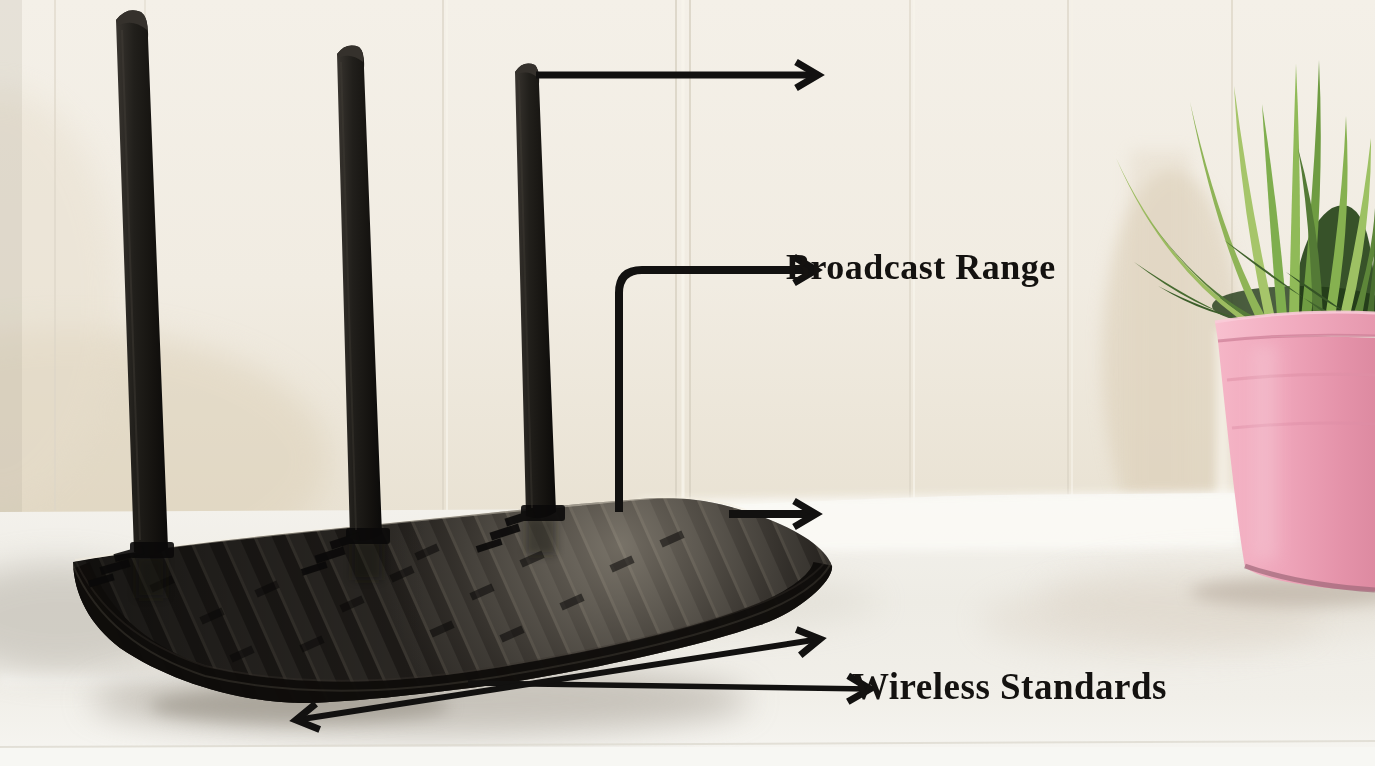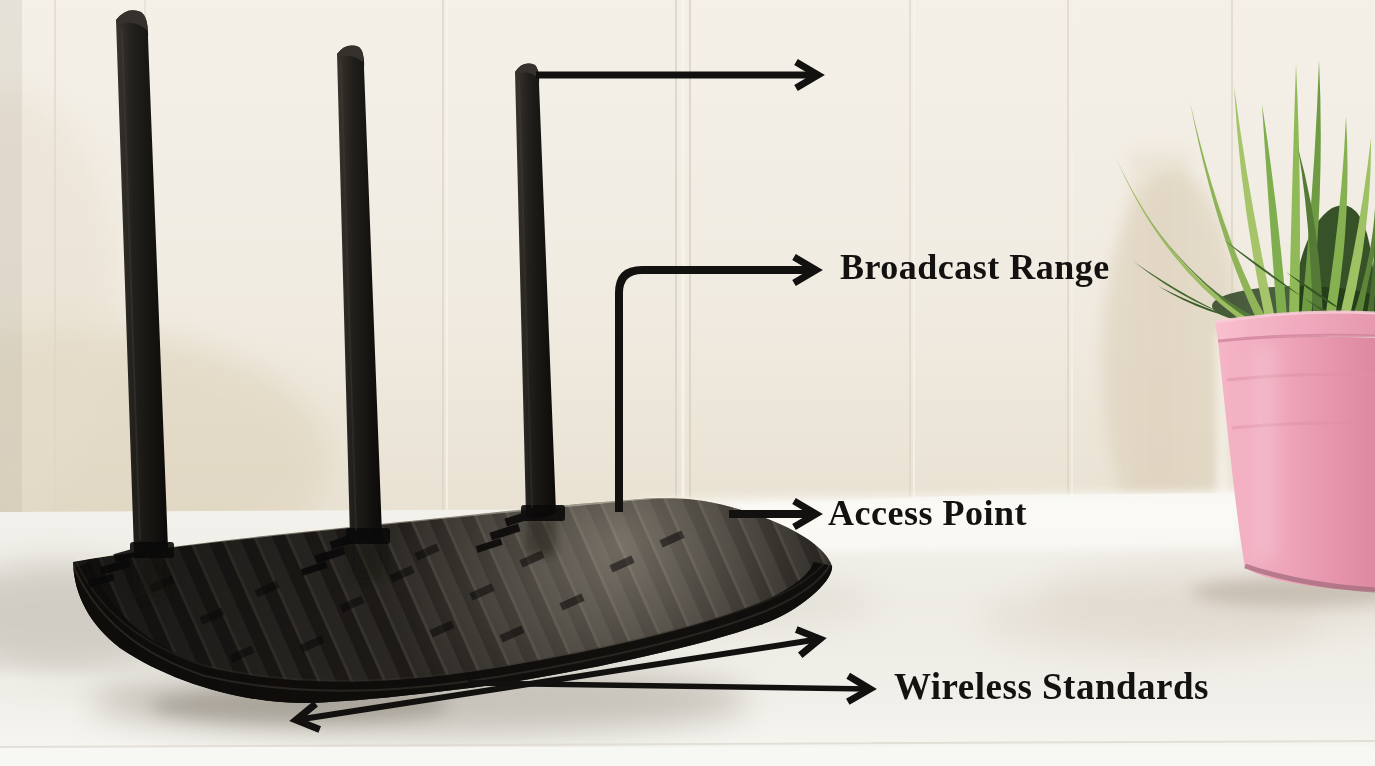--- a/index.html
+++ b/index.html
@@ -6,23 +6,23 @@
   .stage{
     position:relative;width:1375px;height:766px;overflow:hidden;
     background:#f1ece3;font-family:"Liberation Sans",sans-serif;
   }
   .scene{position:absolute;left:0;top:0;}
   .label{
     position:absolute;font-family:"Liberation Serif",serif;font-weight:700;
     color:#141210;white-space:nowrap;letter-spacing:.5px;line-height:1;
   }
   #lbl-antennas{left:826px;top:56px;font-size:36px;}
-  #lbl-broadcast{left:840px;top:249px;font-size:36px;}
+  #lbl-broadcast{left:786px;top:249px;font-size:36px;}
   #lbl-access{left:828px;top:495px;font-size:36px;}
-  #lbl-wireless{left:894px;top:668px;font-size:37px;text-align:right;}
+  #lbl-wireless{left:852px;top:668px;font-size:37px;text-align:right;}
 </style>
 </head>
 <body>
 
 <div class="stage">
 <svg class="scene" width="1375" height="766" viewBox="0 0 1375 766" xmlns="http://www.w3.org/2000/svg">
   <defs>
     <linearGradient id="wallGrad" x1="0" y1="0" x2="0" y2="1">
       <stop offset="0" stop-color="#f4f0e8"></stop>
           <stop offset=".55" stop-color="#f1ece2"></stop>
@@ -226,15 +226,14 @@
   <g stroke="#121110" fill="none">
     <path d="M536,75 L818,75" stroke-width="7" marker-end="url(#chev)"></path>
     <path d="M619,512 L619,293 Q619,270 642,270 L816,270" stroke-width="8" marker-end="url(#chev)"></path>
     <path d="M729,514 L816,514" stroke-width="8" marker-end="url(#chev)"></path>
     <path d="M468,683 L870,689" stroke-width="5.5" marker-end="url(#chev)"></path>
     <path d="M296,720 L820,639" stroke-width="6" marker-start="url(#chev)" marker-end="url(#chev)"></path>
   </g>
 </svg>
 
 <div class="label" id="lbl-broadcast">Broadcast Range</div>
-<div class="label" id="lbl-access">Access Point</div>
 <div class="label" id="lbl-wireless">Wireless Standards</div>
 </div>
 
 </body></html>

